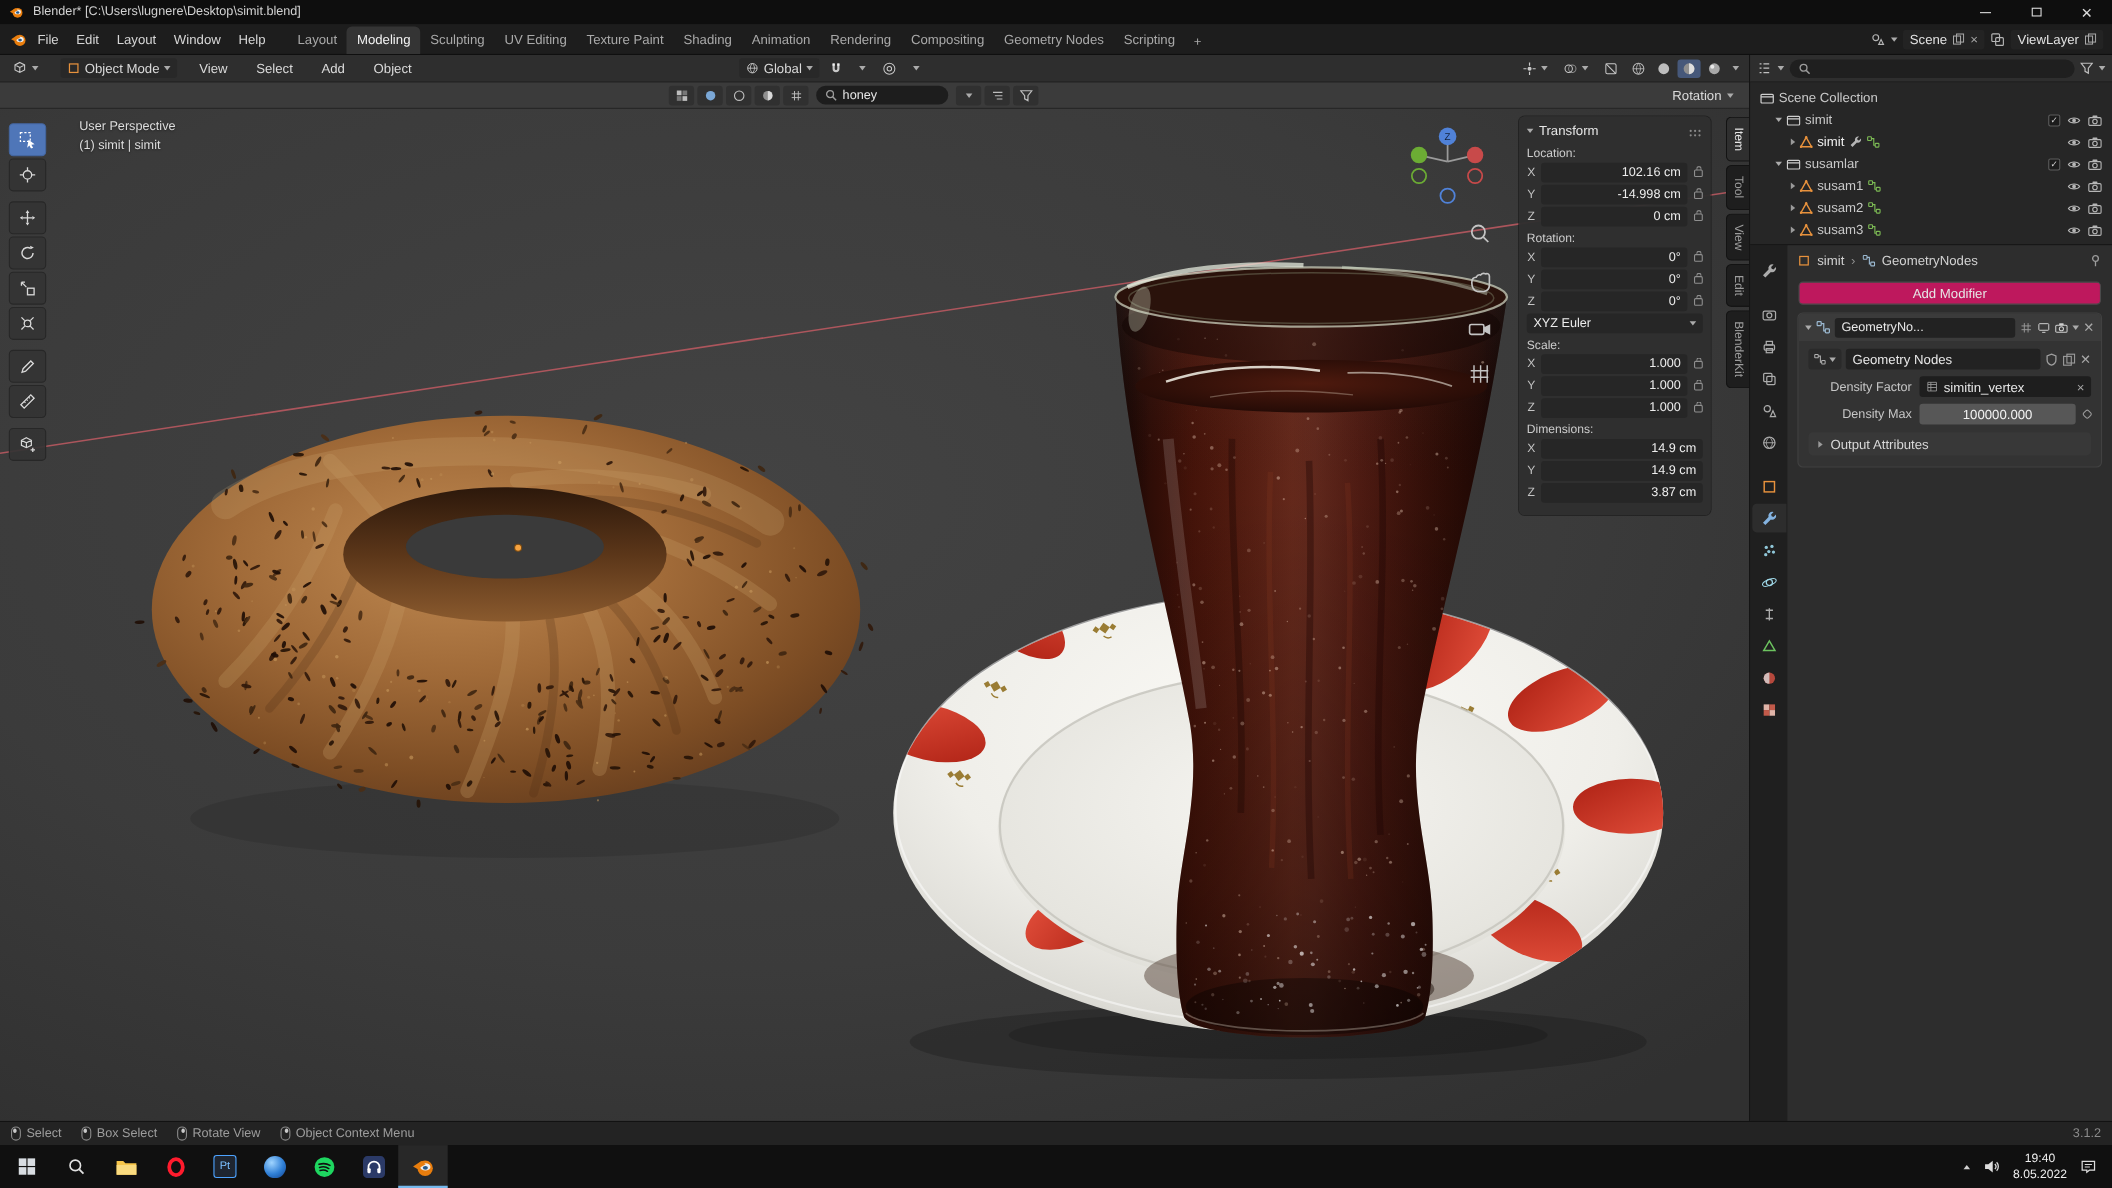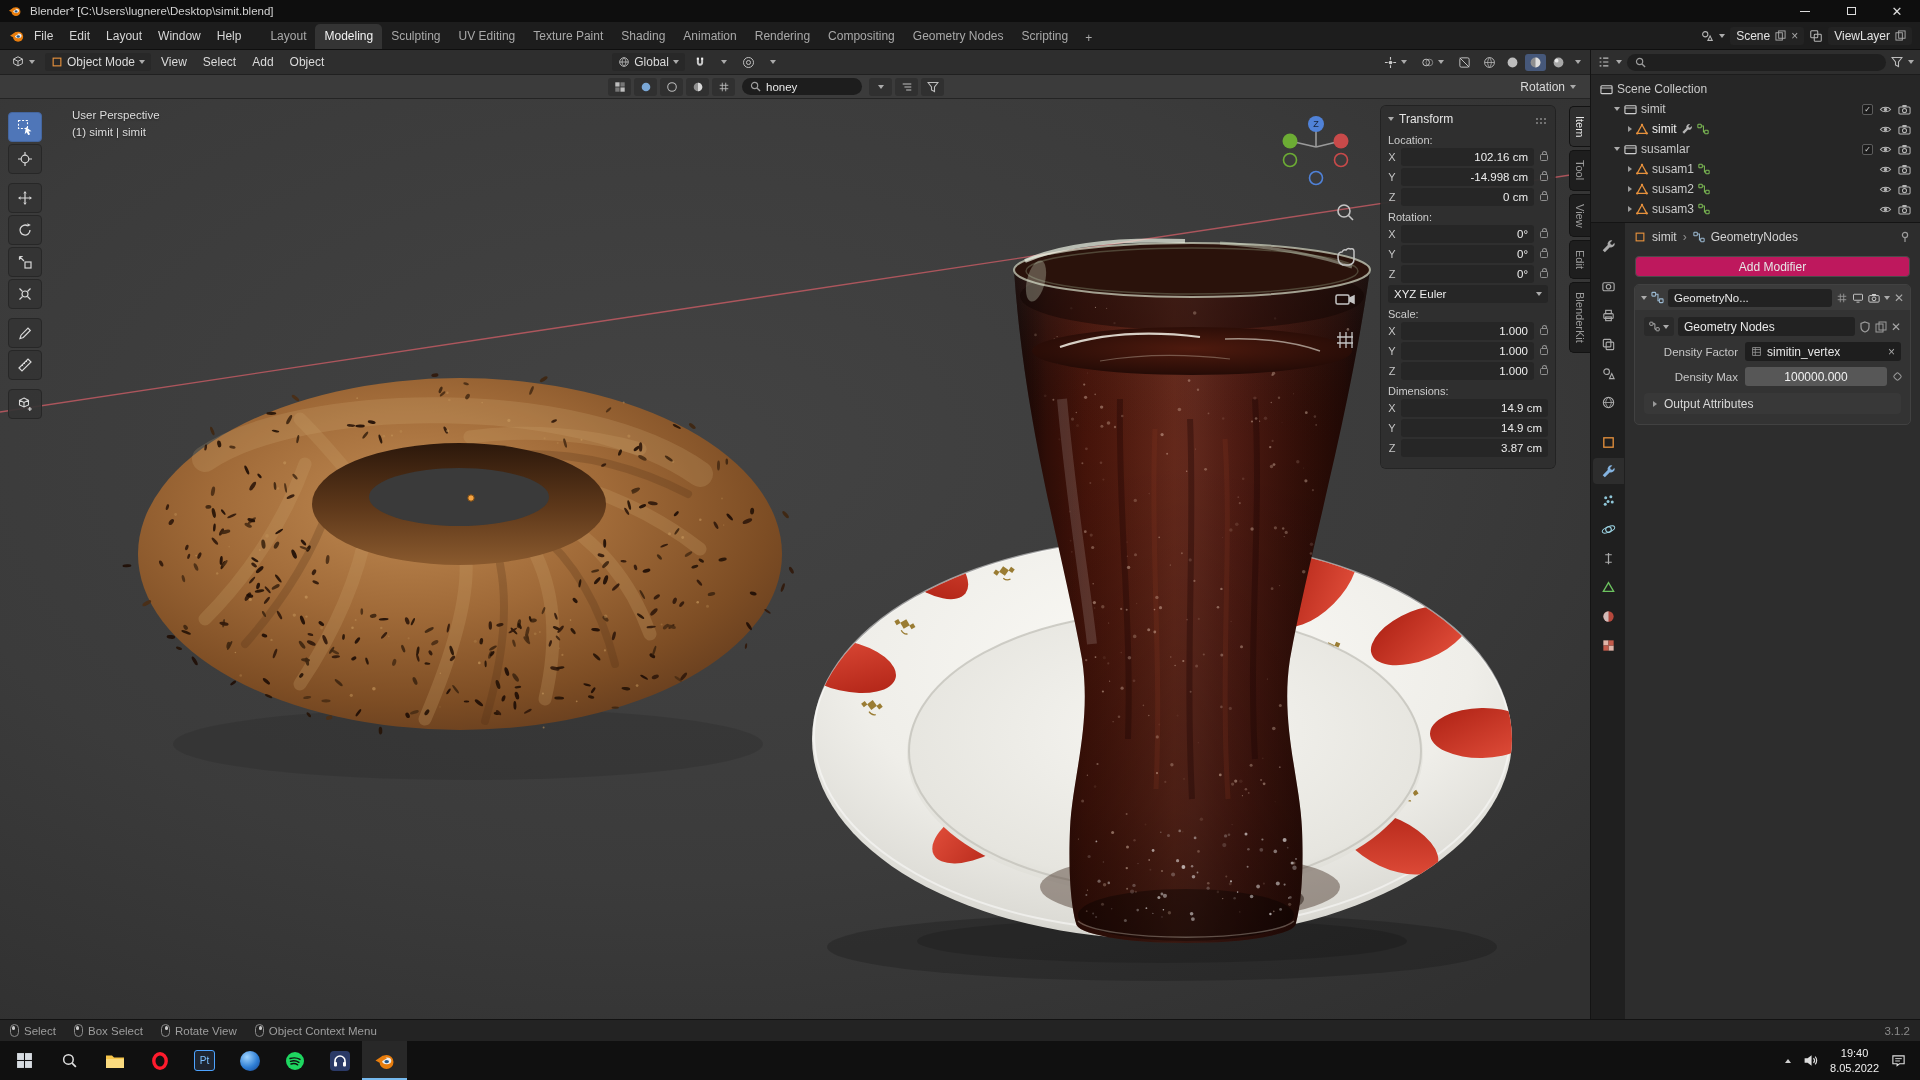--- a/index.html
+++ b/index.html
@@ -38,21 +38,21 @@
   .lock::before{content:"";position:absolute;left:1.2px;top:-4px;width:3px;height:3.5px;border:1px solid #8f8f8f;border-bottom:none;border-radius:3px 3px 0 0}
   .grip{width:2px;height:2px;border-radius:50%;background:#8a8a8a;box-shadow:0 4px 0 #8a8a8a,4px 0 0 #8a8a8a,4px 4px 0 #8a8a8a,8px 0 0 #8a8a8a,8px 4px 0 #8a8a8a;margin-left:auto;margin-right:10px}
   .mouse{width:9px;height:13px;border:1px solid #8a8a8a;border-radius:4.5px;position:relative;flex:none}
   .mouse i{position:absolute;top:1px;width:3px;height:4px;background:#c9c9c9;border-radius:2px}
   .m-left i{left:1px}.m-mid i{left:2.8px}.m-right i{right:1px}
 
   
   .main{display:flex;height:969px}
   .left-col{width:1590px;display:flex;flex-direction:column}
 
-  .vp-header{height:25px;background:#2e2e2e;border-bottom:1px solid #202020;display:flex;align-items:center;gap:4px;padding:0 5px}
+  .vp-header{height:25px;background:#2e2e2e;border-bottom:1px solid #202020;display:flex;align-items:center;gap:14px;padding:0 5px}
   .hbtn{display:flex;align-items:center;gap:4px;padding:2px 6px;border-radius:3px;color:#dadada;white-space:nowrap}
   .hbtn.dd{background:#282828}
   .vp-center{display:flex;align-items:center;gap:3px;margin-left:278px}
   .vp-right{display:flex;align-items:center;gap:2px;margin-left:auto}
   .sbtn{padding:2px 4px;border-radius:3px;display:flex;align-items:center}
   .sbtn.active{background:#46587a}
 
   .tool-header{height:24px;background:#3b3b3b;border-bottom:1px solid #242424;display:flex;align-items:center;padding:0 8px}
   .th-cluster{display:flex;align-items:center;gap:3px;margin-left:600px}
   .thbtn{width:23px;height:18px;background:#303030;border-radius:3px;display:flex;align-items:center;justify-content:center}

